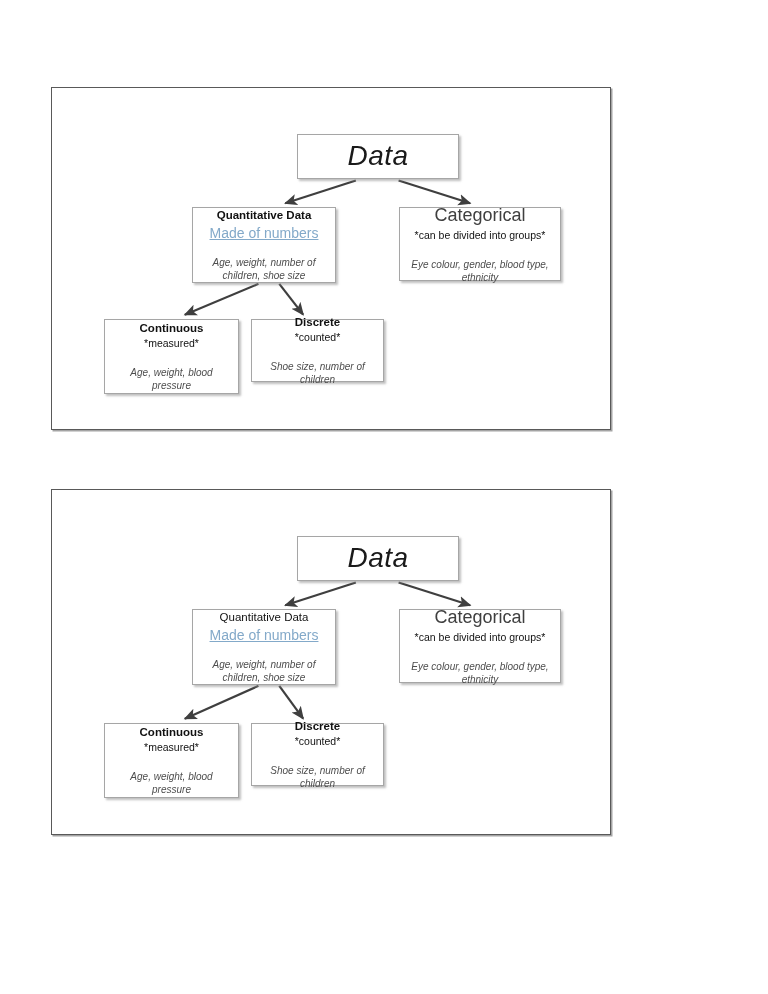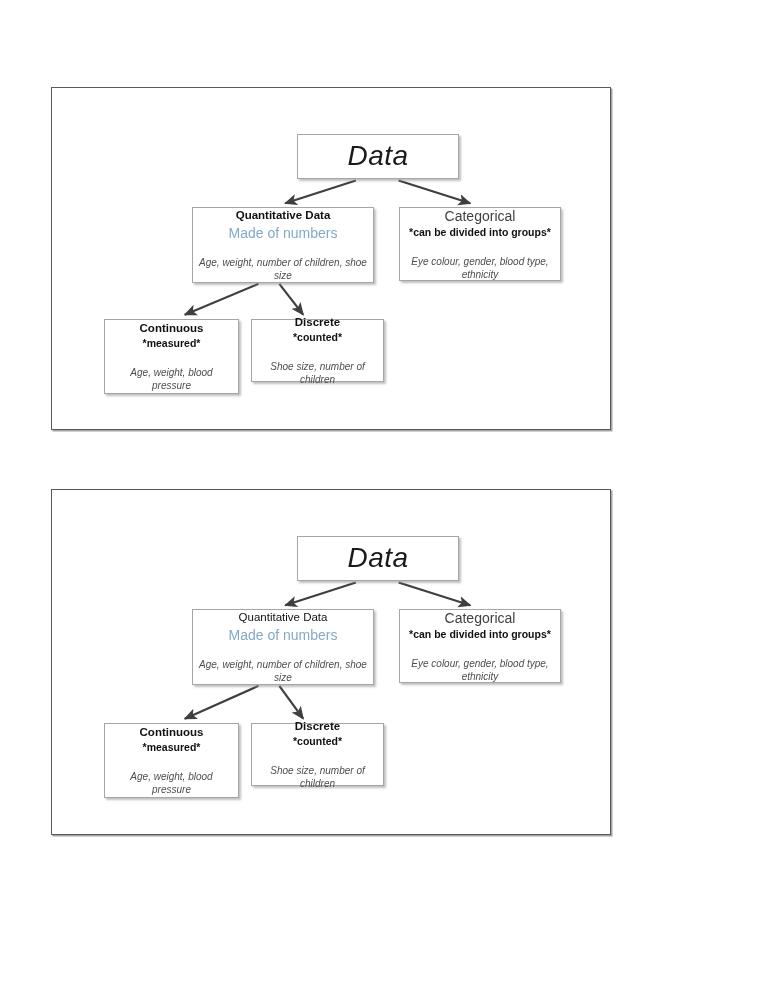--- a/index.html
+++ b/index.html
@@ -72,49 +72,50 @@
     line-height: 1.35;
   }
   .node .ttl-reg {
     font-weight: 400;
     font-size: 11.5px;
     color: #111111;
     line-height: 1.35;
   }
   .node .ttl-big {
     font-weight: 400;
-    font-size: 14px;
+    font-size: 18px;
     color: #3f3f3f;
     line-height: 1.3;
   }
   .node .sub-blue {
     font-weight: 400;
     font-size: 14px;
     color: #83a9c9;
     line-height: 1.4;
     margin-top: 1px;
+    text-decoration: underline;
   }
   .node .sub-bold {
-    font-weight: bold;
+    font-weight: normal;
     font-size: 10.5px;
     color: #111111;
     line-height: 1.35;
   }
   .node .examples {
     font-style: italic;
     font-size: 10px;
     color: #4d4d4d;
     line-height: 1.3;
     margin-top: 16px;
   }
   .node .examples.tight { margin-top: 12px; }
 
   
   .n-data  { left: 245px; top: 46px;  width: 162px; height: 45px; }
-  .n-quant { left: 140px; top: 119px; width: 182px; height: 76px; }
+  .n-quant { left: 140px; top: 119px; width: 144px; height: 76px; }
   .n-categ { left: 347px; top: 119px; width: 162px; height: 74px; }
   .n-cont  { left: 52px;  top: 231px; width: 135px; height: 75px; }
   .n-disc  { left: 199px; top: 231px; width: 133px; height: 63px; }
 
   
   .p2 .n-data  { top: 46px; }
   .p2 .n-quant { top: 119px; }
   .p2 .n-categ { top: 119px; }
   .p2 .n-cont  { top: 233px; }
   .p2 .n-disc  { top: 233px; }

